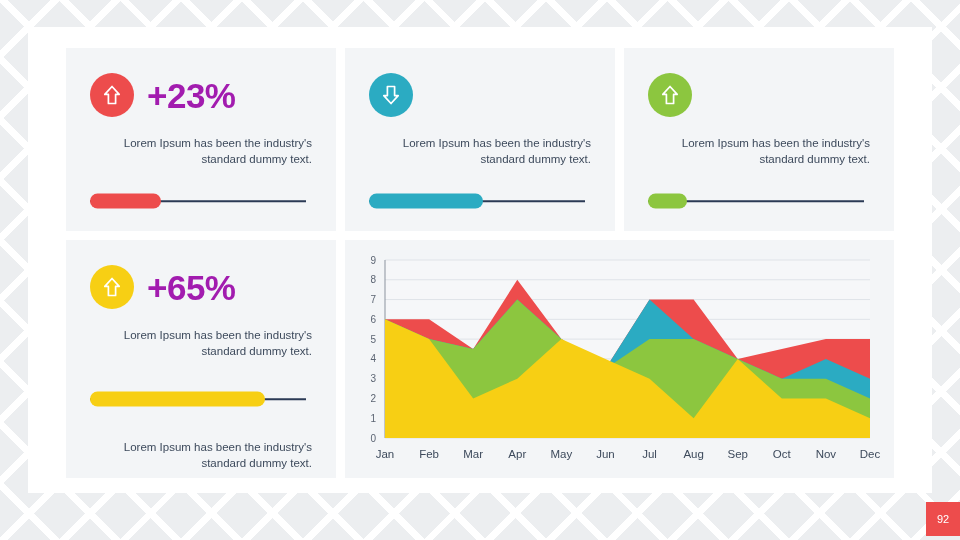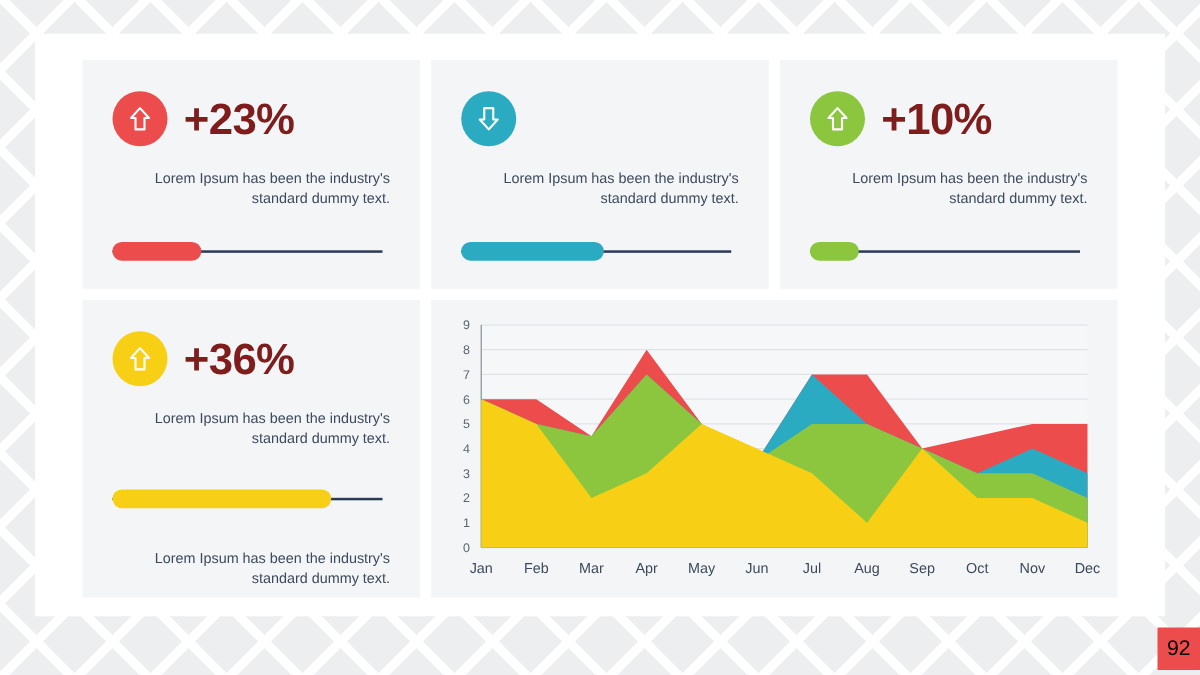--- a/index.html
+++ b/index.html
@@ -66,21 +66,21 @@
     flex: 0 0 44px;
     display: flex;
     align-items: center;
     justify-content: center;
   }
   .icon-circle svg { display: block; }
 
   .pct {
     font-size: 35px;
     font-weight: bold;
-    color: #7f1d1d;
+    color: #a21caf;
     letter-spacing: -0.5px;
     line-height: 1;
   }
 
   .desc {
     font-size: 11.5px;
     line-height: 1.35;
     color: #3d4a5c;
   }
 
@@ -141,22 +141,22 @@
   }
 
   
   #page-badge {
     position: absolute;
     right: 0px;
     bottom: 4px;
     width: 34px;
     height: 34px;
     background: #ed4c4c;
-    color: #000000;
-    font-size: 17px;
+    color: #ffffff;
+    font-size: 11px;
     display: flex;
     align-items: center;
     justify-content: center;
   }
 </style>
 </head>
 <body>
 
 <div id="slide">
 
@@ -200,39 +200,38 @@
     </div>
 
     <div class="card" id="card-3">
       <div class="card-inner">
         <div class="card-head">
           <span class="icon-circle" id="icon-3" style="background: rgb(140, 198, 63);">
             <svg width="26" height="26" viewBox="0 0 26 26">
               <path d="M13 4.5 L20.2 12.4 L16.6 12.4 L16.6 21.5 L9.4 21.5 L9.4 12.4 L5.8 12.4 Z" fill="none" stroke="#ffffff" stroke-width="1.7" stroke-linejoin="round"></path>
             </svg>
           </span>
-          <span class="pct">+10%</span>
         </div>
         <div class="desc">Lorem Ipsum has been the industry's standard dummy text.</div>
         <div class="bar-wrap">
           <span class="bar-track"></span>
           <span class="bar-fill" id="fill-3" style="background: rgb(140, 198, 63); width: 18%;"></span>
         </div>
       </div>
     </div>
 
     <div class="card" id="card-4">
       <div class="card-inner">
         <div class="card-head">
           <span class="icon-circle" id="icon-4" style="background: rgb(247, 207, 20);">
             <svg width="26" height="26" viewBox="0 0 26 26">
               <path d="M13 4.5 L20.2 12.4 L16.6 12.4 L16.6 21.5 L9.4 21.5 L9.4 12.4 L5.8 12.4 Z" fill="none" stroke="#ffffff" stroke-width="1.7" stroke-linejoin="round"></path>
             </svg>
           </span>
-          <span class="pct">+36%</span>
+          <span class="pct">+65%</span>
         </div>
         <div class="desc">Lorem Ipsum has been the industry's standard dummy text.</div>
         <div class="bar-wrap">
           <span class="bar-track"></span>
           <span class="bar-fill" id="fill-4" style="background: rgb(247, 207, 20); width: 81%;"></span>
         </div>
         <div class="desc desc-2">Lorem Ipsum has been the industry's standard dummy text.</div>
       </div>
     </div>
 

